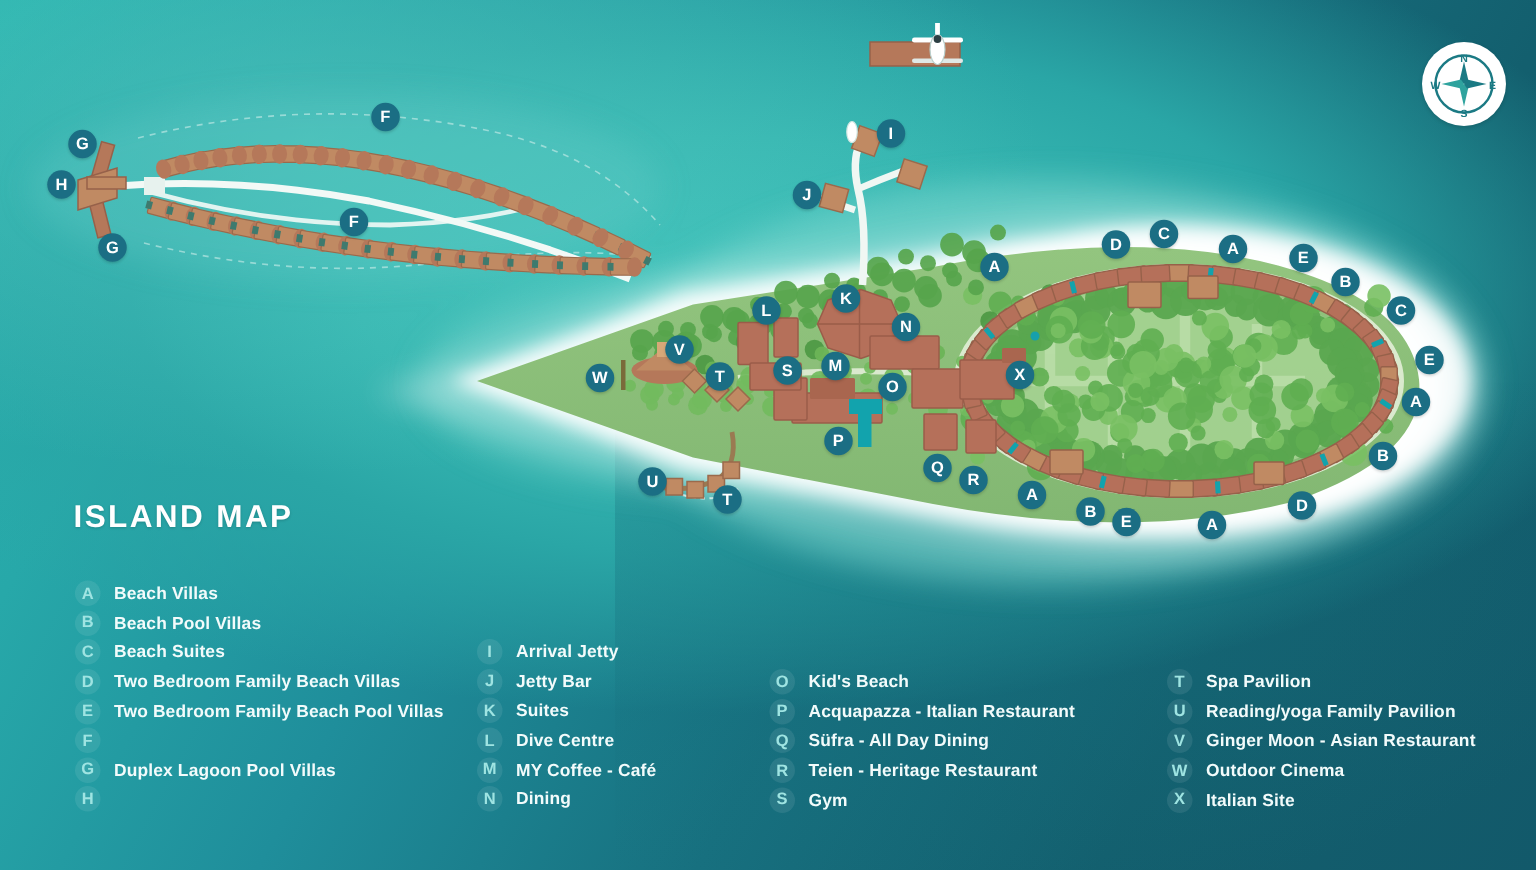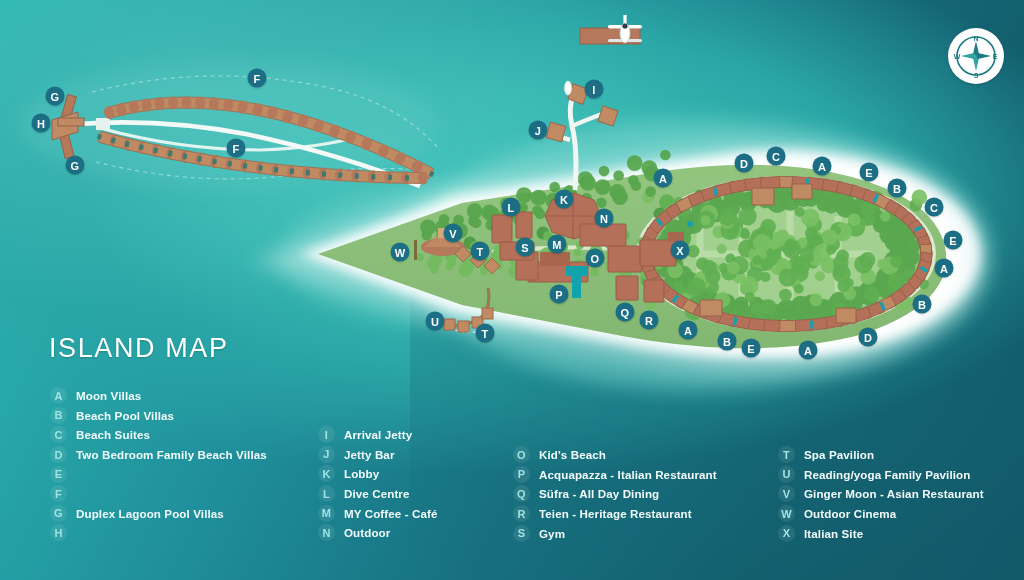--- a/index.html
+++ b/index.html
@@ -24,21 +24,21 @@
   .sheen2{
     position:absolute;left:40%;top:44%;width:72%;height:62%;
     background:radial-gradient(ellipse at 30% 30%, rgba(22,110,124,.55) 0%, rgba(18,92,108,0) 68%);
     pointer-events:none;
   }
   #mapsvg{position:absolute;left:0;top:0;width:1024px;height:580px;}
 
   
   .title{
     position:absolute;left:49px;top:333px;
-    color:#ffffff;font-size:27px;font-weight:normal;letter-spacing:1.6px;
+    color:#ffffff;font-size:21px;font-weight:bold;letter-spacing:1.6px;
     text-shadow:0 1px 2px rgba(0,0,0,.18);
   }
   .legend{position:absolute;left:0;top:0;width:1024px;height:580px;}
   .lgcol{position:absolute;}
   .lgrow{display:flex;align-items:center;height:19.6px;}
   .lgbadge{
     width:17px;height:17px;border-radius:50%;
     background:rgba(255,255,255,.085);
     color:#9fe4e2;font-size:11px;font-weight:bold;
     display:flex;align-items:center;justify-content:center;
@@ -1070,36 +1070,37 @@
       <div class="mk" style="left: 727px; top: 341px; background: rgb(27, 110, 132); color: rgb(255, 255, 255);">B</div>
       <div class="mk" style="left: 688px; top: 330px; background: rgb(27, 110, 132); color: rgb(255, 255, 255);">A</div>
     </div>
 
   <div class="title">ISLAND MAP</div>
 
   <div class="legend">
     <div class="lgcol col1">
         <div class="lgrow">
           <div class="lgbadge">A</div>
-          <div class="lglabel">Moon Villas</div>
+          <div class="lglabel">Beach Villas</div>
         </div>
         <div class="lgrow">
           <div class="lgbadge">B</div>
           <div class="lglabel">Beach Pool Villas</div>
         </div>
         <div class="lgrow">
           <div class="lgbadge">C</div>
           <div class="lglabel">Beach Suites</div>
         </div>
         <div class="lgrow">
           <div class="lgbadge">D</div>
           <div class="lglabel">Two Bedroom Family Beach Villas</div>
         </div>
         <div class="lgrow">
           <div class="lgbadge">E</div>
+          <div class="lglabel">Two Bedroom Family Beach Pool Villas</div>
         </div>
         <div class="lgrow">
           <div class="lgbadge">F</div>
         </div>
         <div class="lgrow">
           <div class="lgbadge">G</div>
           <div class="lglabel">Duplex Lagoon Pool Villas</div>
         </div>
         <div class="lgrow">
           <div class="lgbadge">H</div>
@@ -1109,33 +1110,33 @@
         <div class="lgrow">
           <div class="lgbadge">I</div>
           <div class="lglabel">Arrival Jetty</div>
         </div>
         <div class="lgrow">
           <div class="lgbadge">J</div>
           <div class="lglabel">Jetty Bar</div>
         </div>
         <div class="lgrow">
           <div class="lgbadge">K</div>
-          <div class="lglabel">Lobby</div>
+          <div class="lglabel">Suites</div>
         </div>
         <div class="lgrow">
           <div class="lgbadge">L</div>
           <div class="lglabel">Dive Centre</div>
         </div>
         <div class="lgrow">
           <div class="lgbadge">M</div>
           <div class="lglabel">MY Coffee - Café</div>
         </div>
         <div class="lgrow">
           <div class="lgbadge">N</div>
-          <div class="lglabel">Outdoor</div>
+          <div class="lglabel">Dining</div>
         </div>
       </div>
     <div class="lgcol col3">
         <div class="lgrow">
           <div class="lgbadge">O</div>
           <div class="lglabel">Kid's Beach</div>
         </div>
         <div class="lgrow">
           <div class="lgbadge">P</div>
           <div class="lglabel">Acquapazza -  Italian Restaurant</div>

